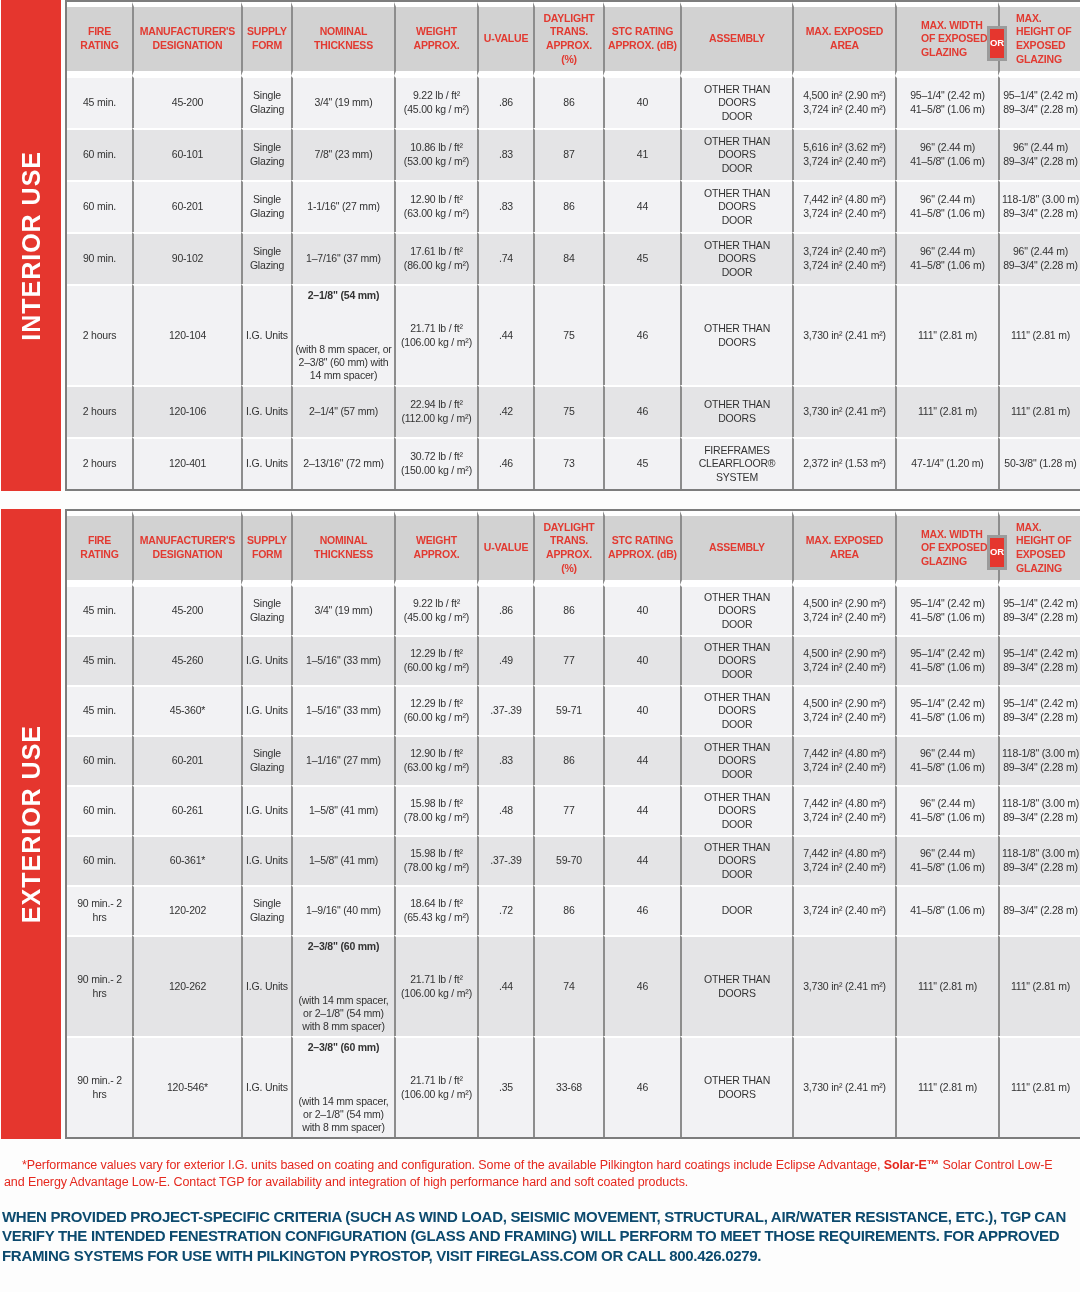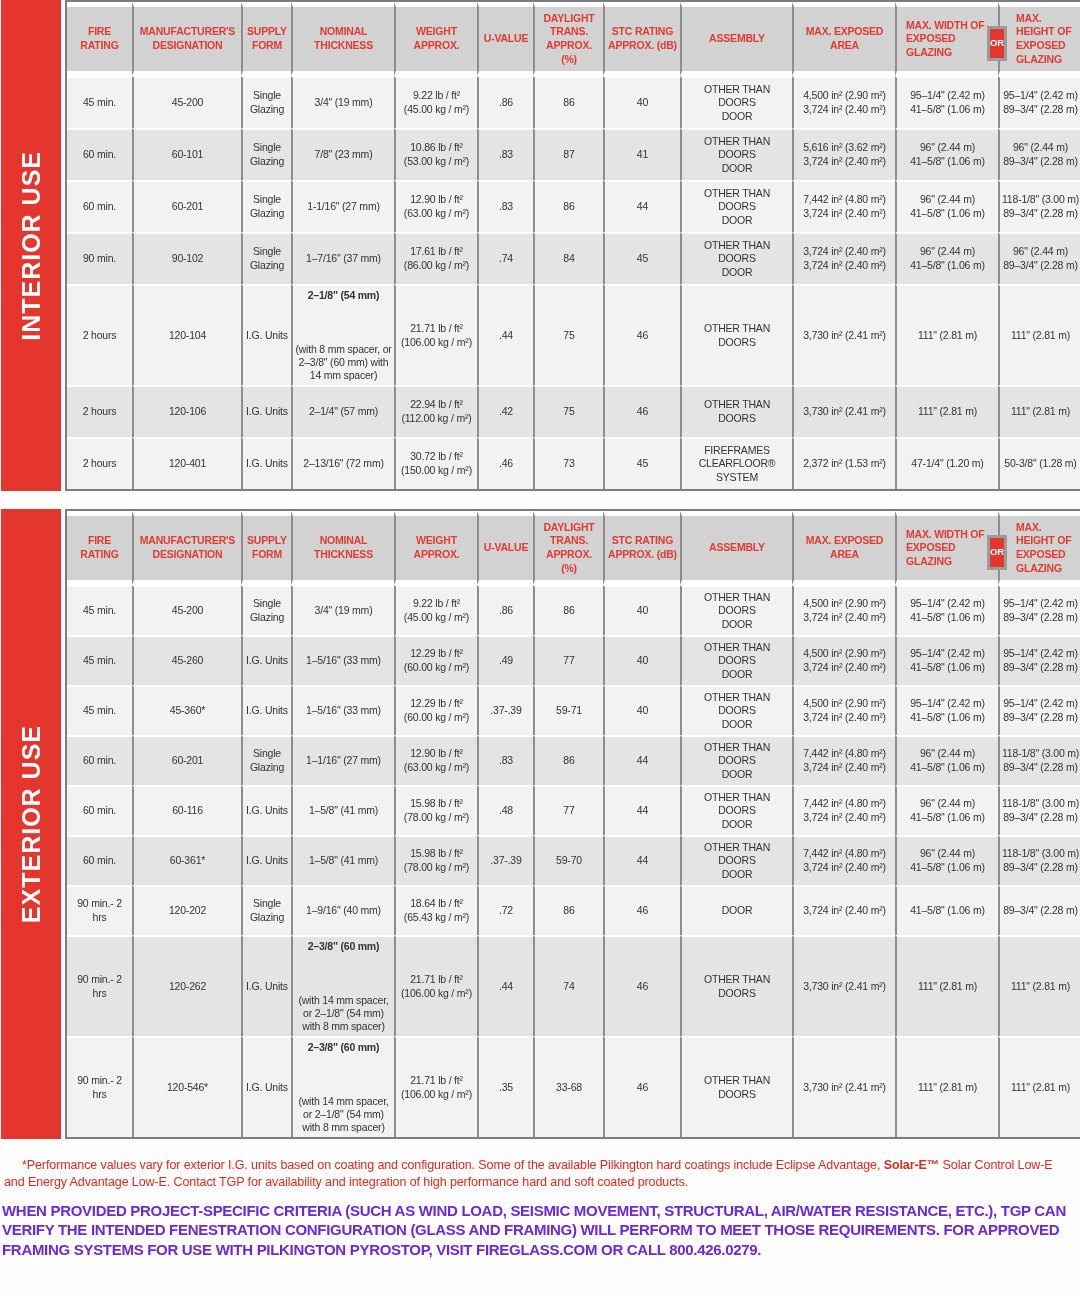--- a/index.html
+++ b/index.html
@@ -58,21 +58,21 @@
     color: #e23a31;
     font-size: 10.5px;
     font-weight: bold;
     line-height: 1.3;
     letter-spacing: -0.2px;
     height: 74px;
     border-top: 5px solid #ffffff;
     border-bottom: 5px solid #ffffff;
     padding: 4px 2px;
   }
-  .spec th.left-h { text-align: left; padding-left: 9px; }
+  .spec th.left-h { text-align: left; padding-left: 24px; }
   .spec th.rel { position: relative; padding-left: 16px; }
 
   .or-badge {
     position: absolute;
     left: -13px;
     bottom: 10px;
     width: 20px;
     height: 35px;
     background: #e5362e;
     border: 3px solid #9b9b9b;
@@ -98,34 +98,34 @@
   tr.dark  td { background: #e4e4e6; }
 
   .c-rating { font-size: 14.5px; text-align: left; padding-left: 3px; letter-spacing: -0.3px; }
   .c-supply { padding: 0 1px; }
   .c-thk .b { font-weight: bold; white-space: nowrap; }
   .c-thk .rest { line-height: 1.25; margin-top: 40px; }
   .c-asm { text-align: right; padding-right: 4px; line-height: 1.35; }
   .nw { white-space: nowrap; }
 
   .footnote {
-    margin: 12px 0 10px 0;
+    margin: 12px 0 16px 0;
     padding: 0 4px;
     color: #e5281e;
     font-size: 12.5px;
     line-height: 1.35;
     text-indent: 18px;
     letter-spacing: -0.1px;
   }
   .footnote b { font-weight: bold; }
 
   .disclaimer {
     margin: 6px 0 10px 0;
     padding: 0 2px;
-    color: #6d28d9;
+    color: #0c4a6e;
     font-size: 15px;
     font-weight: bold;
     line-height: 1.3;
     letter-spacing: -0.3px;
   }
 </style>
 </head>
 <body>
 
 <div class="page">
@@ -534,21 +534,21 @@
                 <div class="nw">96" (2.44 m)</div>
                 <div class="nw">41–5/8" (1.06 m)</div>
               </td>
               <td class="c-val">
                 <div class="nw">118-1/8" (3.00 m)</div>
                 <div class="nw">89–3/4" (2.28 m)</div>
               </td>
             </tr>
             <tr class="light">
               <td class="c-rating">60 min.</td>
-              <td class="c-desig">60-116</td>
+              <td class="c-desig">60-261</td>
               <td class="c-supply">I.G. Units</td>
               <td class="c-thk">
                 <div class="nw">1–5/8" (41 mm)</div>
               </td>
               <td class="c-weight">
                 <div class="nw">15.98 lb / ft²</div>
                 <div class="nw">(78.00 kg / m²)</div>
               </td>
               <td class="c-num">.48</td>
               <td class="c-num">77</td>

